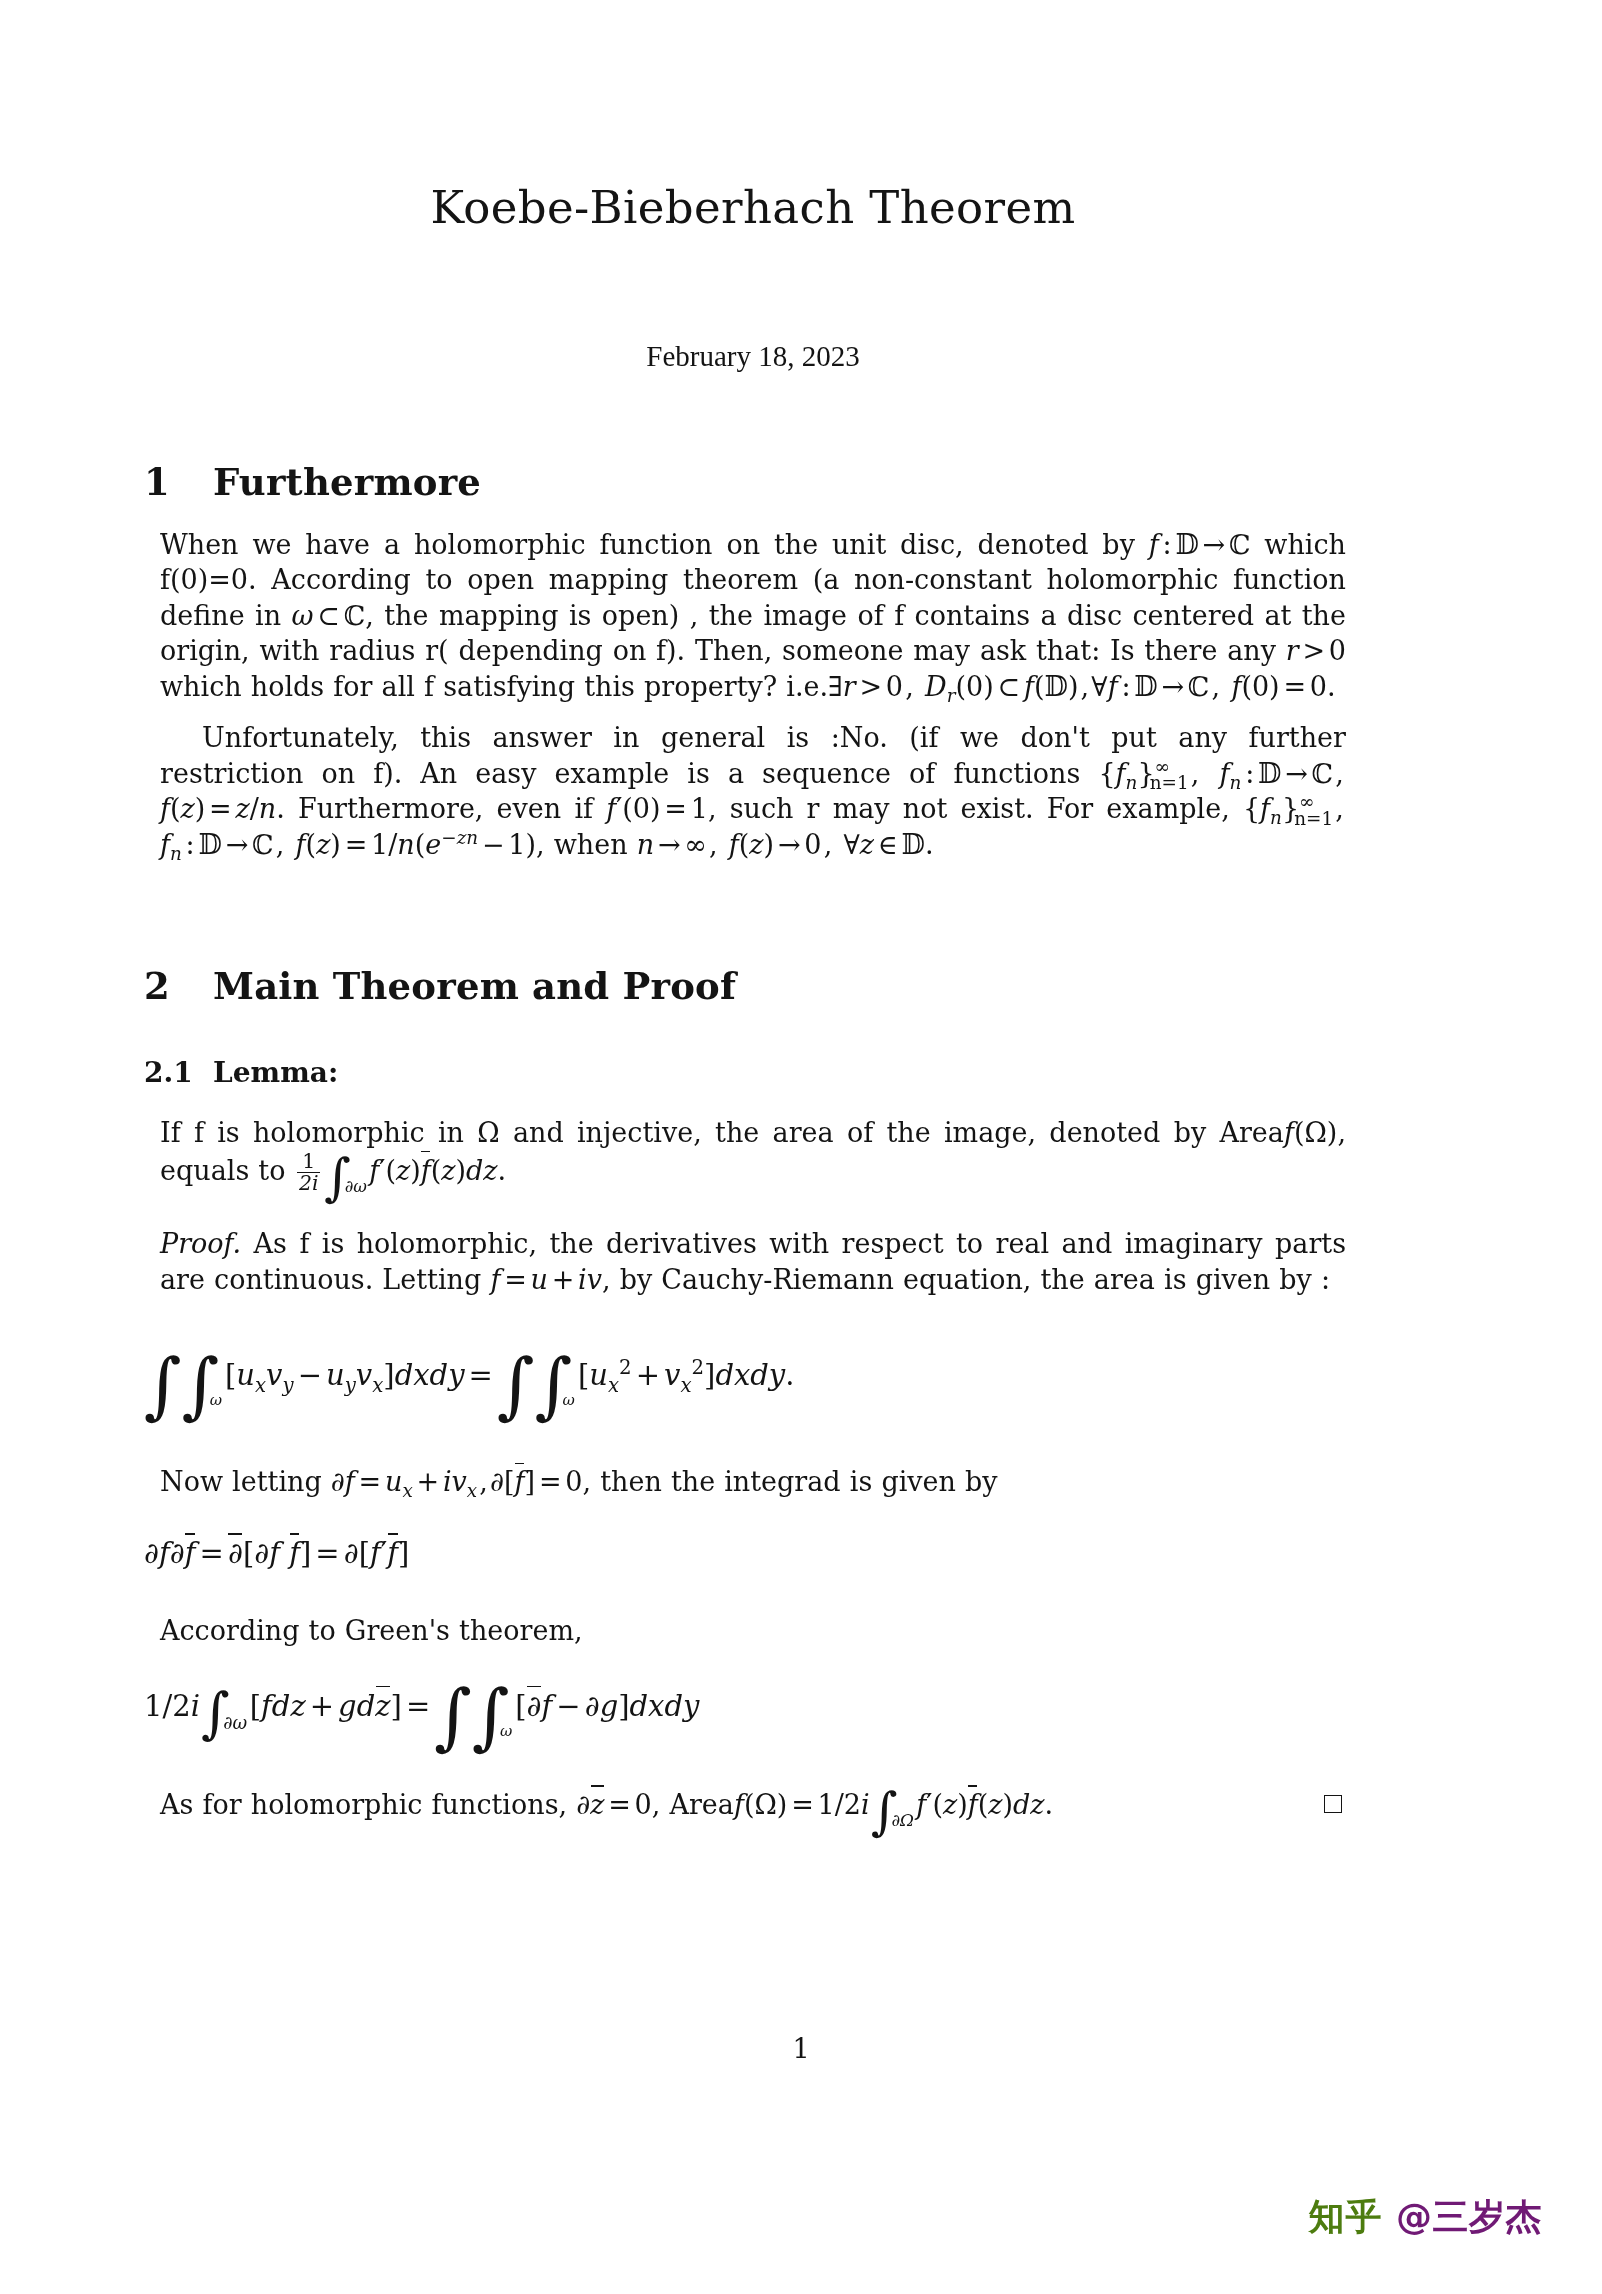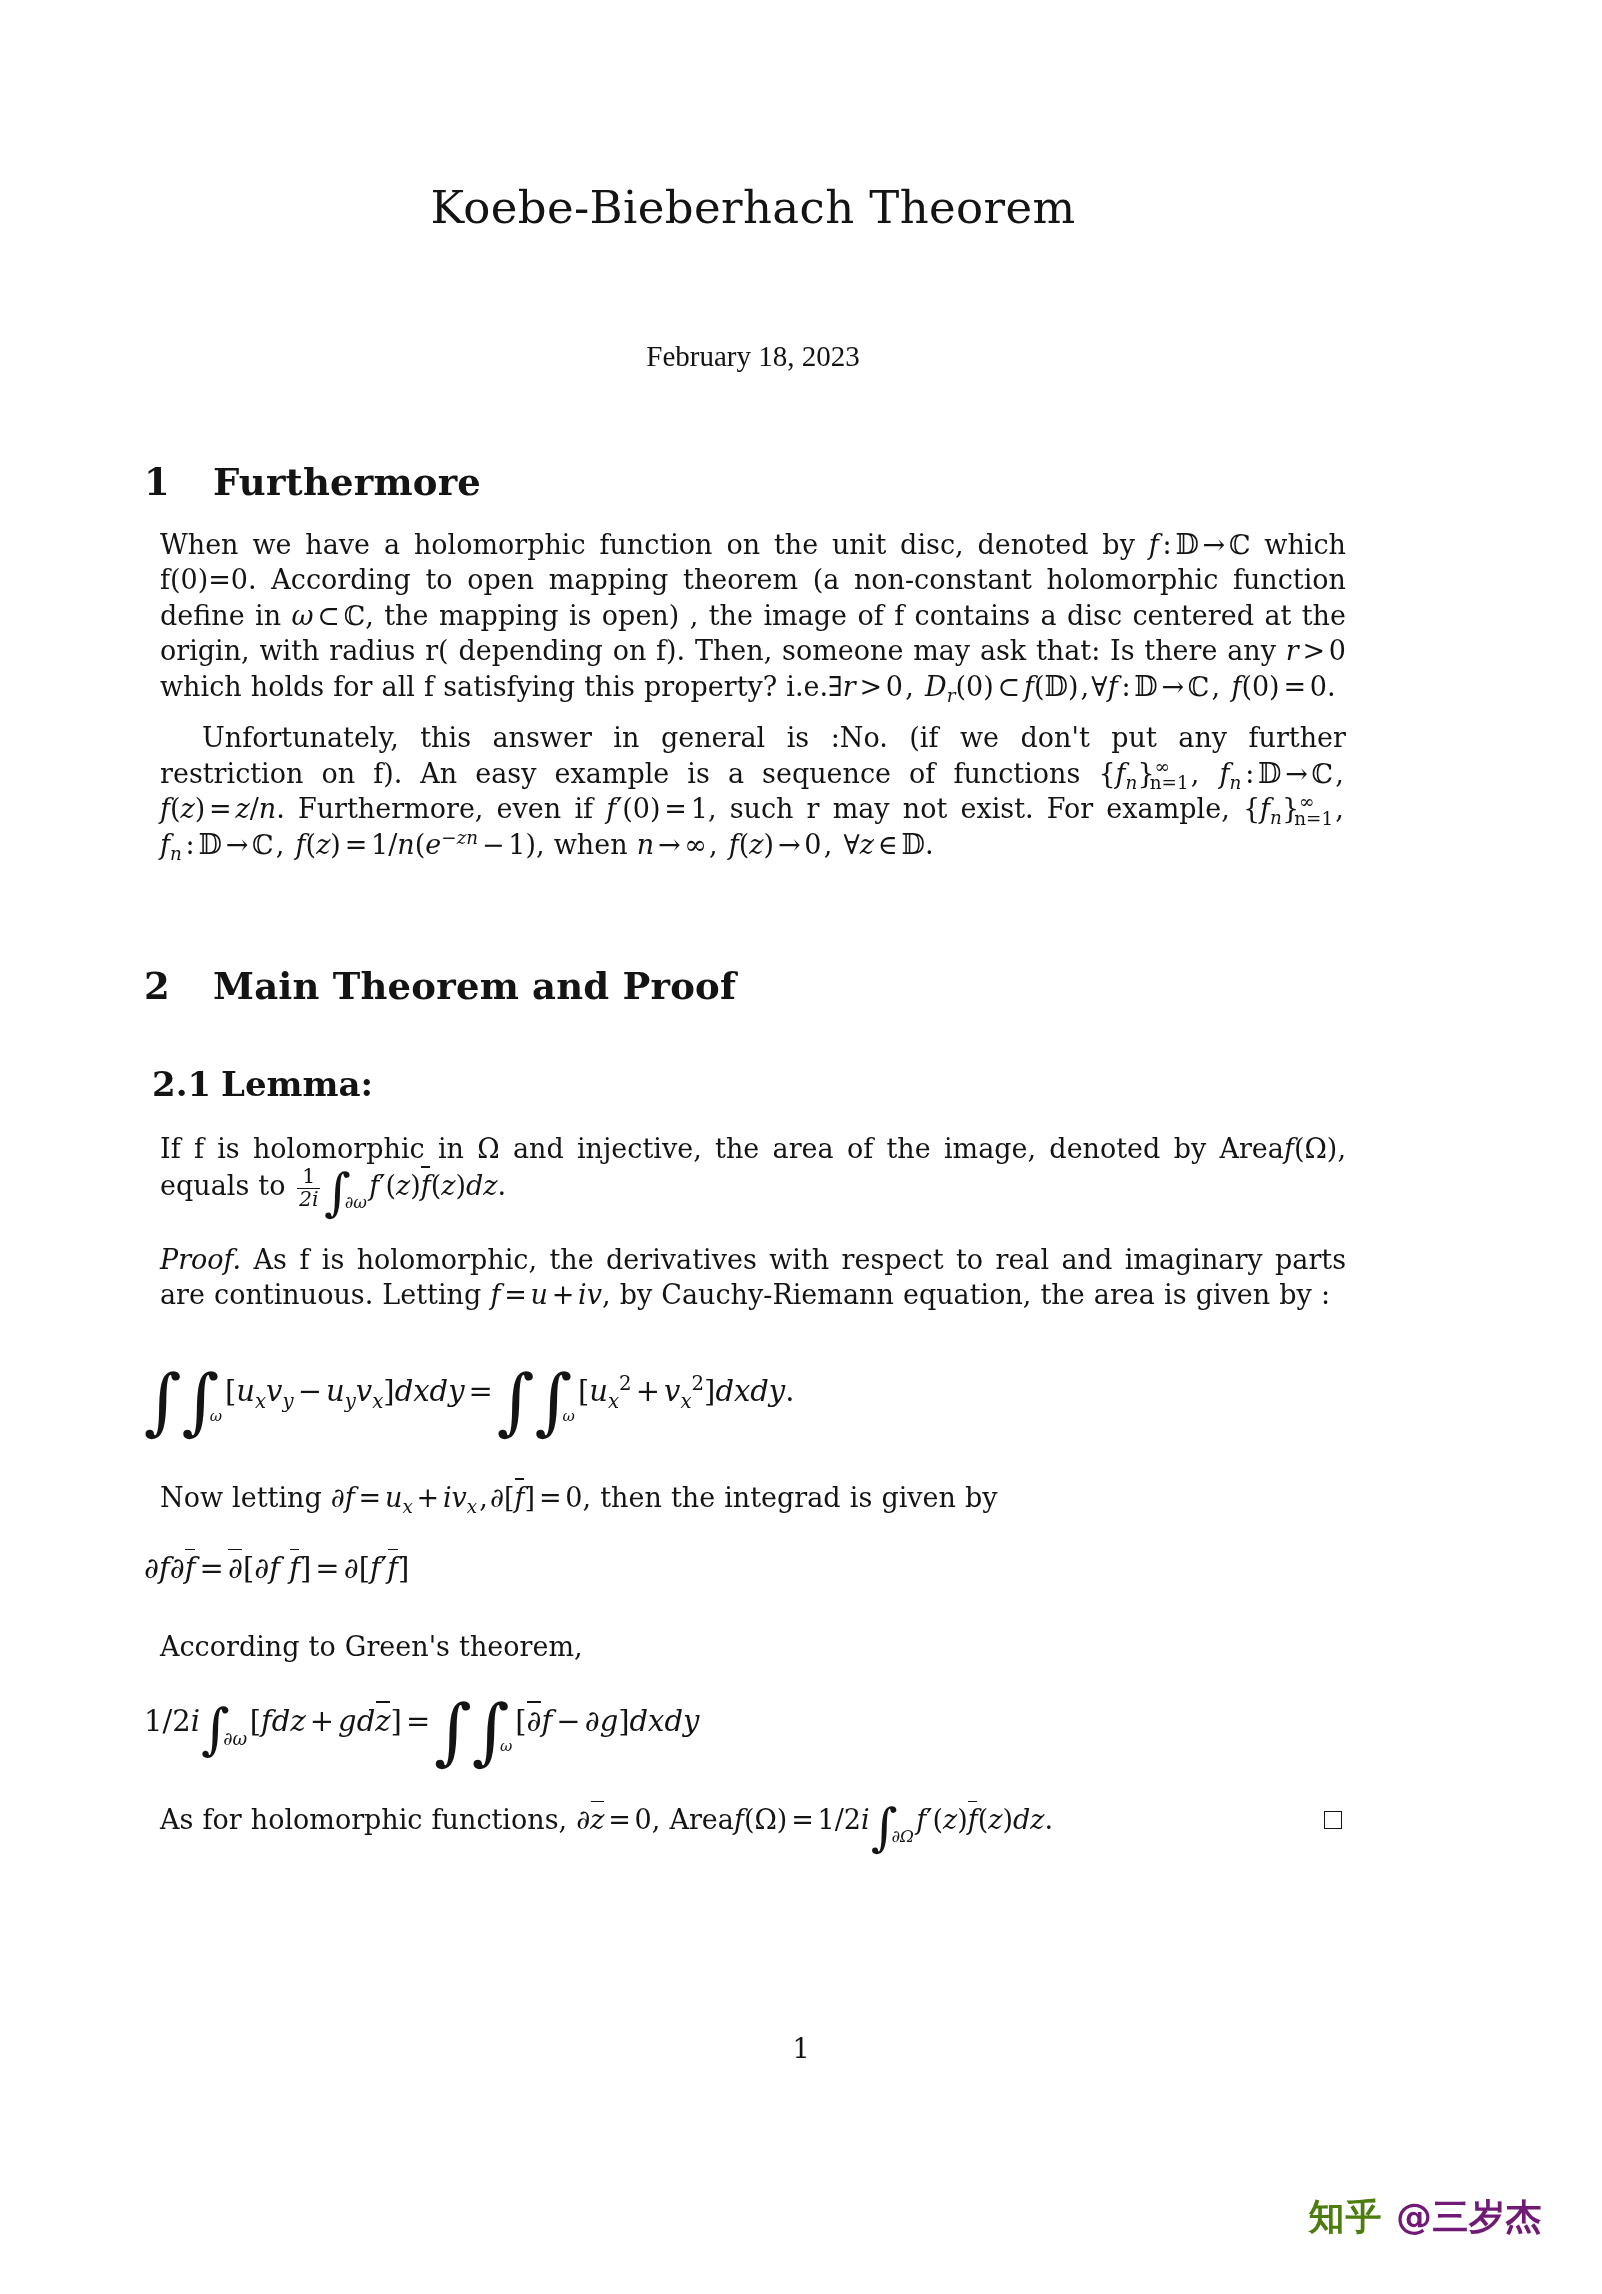--- a/index.html
+++ b/index.html
@@ -58,23 +58,23 @@
     font-weight: 700;
     margin: 0;
     padding-top: 85px;
     padding-bottom: 5.8px;
     line-height: 1.25;
     letter-spacing: 0.2px;
   }
   .sec-h1 .num { display: inline-block; min-width: 69px; }
 
   .sec-h2 {
-    font-size: 34px;
-    font-weight: 700;
-    margin: 8px;
+    font-size: 28px;
+    font-weight: 700;
+    margin: 0;
     padding-top: 40px;
     padding-bottom: 3.8px;
     line-height: 1.25;
   }
   .sec-h2 .num { display: inline-block; min-width: 69px; }
 
   
   p.body {
     font-size: 27px;
     line-height: 1.315;

